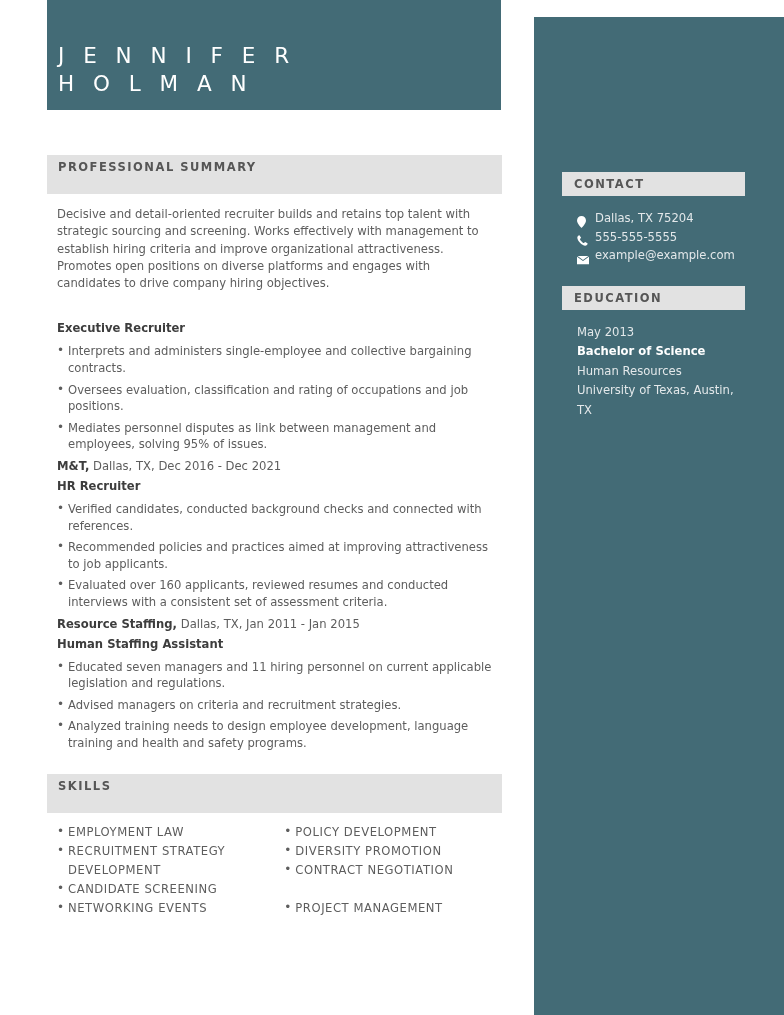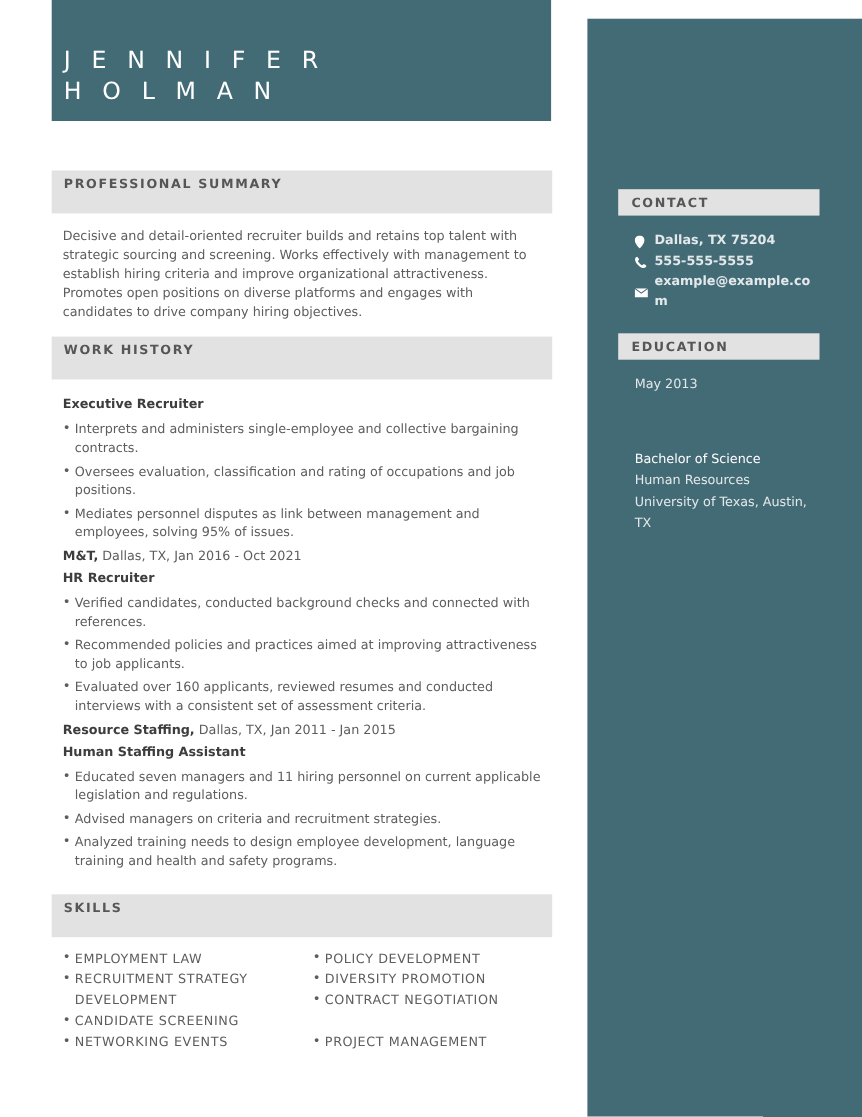--- a/index.html
+++ b/index.html
@@ -176,26 +176,25 @@
     font-weight: bold;
     letter-spacing: 1.5px;
     width: 183px;
   }
   .contact-list {
     margin-top: 14px;
     padding-left: 15px;
   }
   .contact-row {
     display: flex;
-    align-items: center;
+    align-items: flex-end;
     color: #e3e8ea;
     font-size: 11.6px;
     line-height: 17.5px;
     margin-bottom: 1px;
-    font-weight: bold;
   }
   .contact-ico {
     width: 18px;
     flex: 0 0 18px;
     color: #ffffff;
     line-height: 17.5px;
     font-size: 11px;
     display: block;
   }
   .contact-ico svg { display: block; margin-top: 3px; }
@@ -204,21 +203,21 @@
   .edu-block {
     margin-top: 13px;
     padding-left: 15px;
     width: 165px;
   }
   .edu-line {
     color: #e3e8ea;
     font-size: 11.6px;
     line-height: 19.5px;
   }
-  .edu-line.strong { font-weight: normal; color: #ffffff; margin-top: 48px; }
+  .edu-line.strong { font-weight: bold; color: #ffffff; }
 </style>
 </head>
 <body>
 
 <div id="page">
 
   <div id="sidebar">
     <div class="side-inner">
 
       <div class="side-bar-head">CONTACT</div>
@@ -277,35 +276,34 @@
 
   <div id="main">
 
     <div class="sec-bar">PROFESSIONAL SUMMARY</div>
     <div class="sec-body">
       <p class="summary">Decisive and detail-oriented recruiter builds and retains top talent with strategic sourcing and screening. Works effectively with management to establish hiring criteria and improve organizational attractiveness. Promotes open positions on diverse platforms and engages with candidates to drive company hiring objectives.</p>
     </div>
 
     <div class="spacer-sec"></div>
 
-    <div class="sec-bar">WORK HISTORY</div>
     <div class="sec-body">
 
       <div class="job">
         <div class="job-title">Executive Recruiter</div>
         <ul class="bullets">
           <li>Interprets and administers single-employee and collective bargaining contracts.</li>
           <li>Oversees evaluation, classification and rating of occupations and job positions.</li>
           <li>Mediates personnel disputes as link between management and employees, solving 95% of issues.</li>
         </ul>
       </div>
 
       <div class="job" style="margin-top:4px">
         <div class="job-line">
-          <span class="co">M&amp;T,</span><span> Dallas, TX, Jan 2016 - Oct 2021</span>
+          <span class="co">M&amp;T,</span><span> Dallas, TX, Dec 2016 - Dec 2021</span>
         </div>
         <div class="job-title">HR Recruiter</div>
         <ul class="bullets">
           <li>Verified candidates, conducted background checks and connected with references.</li>
           <li>Recommended policies and practices aimed at improving attractiveness to job applicants.</li>
           <li>Evaluated over 160 applicants, reviewed resumes and conducted interviews with a consistent set of assessment criteria.</li>
         </ul>
       </div>
 
       <div class="job" style="margin-top:4px">

